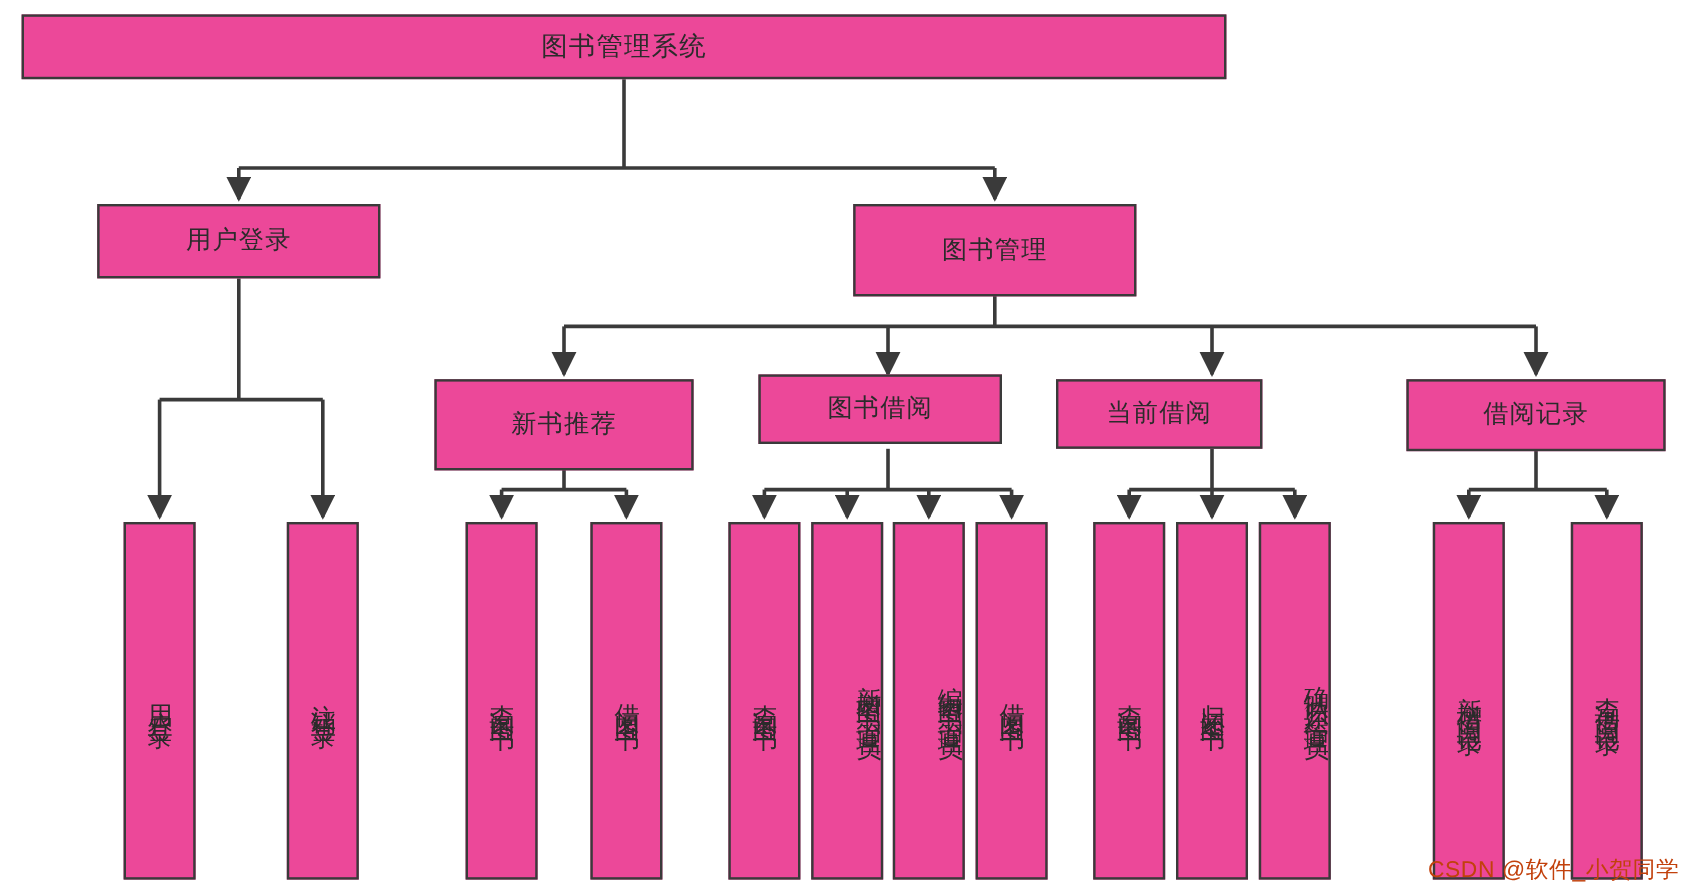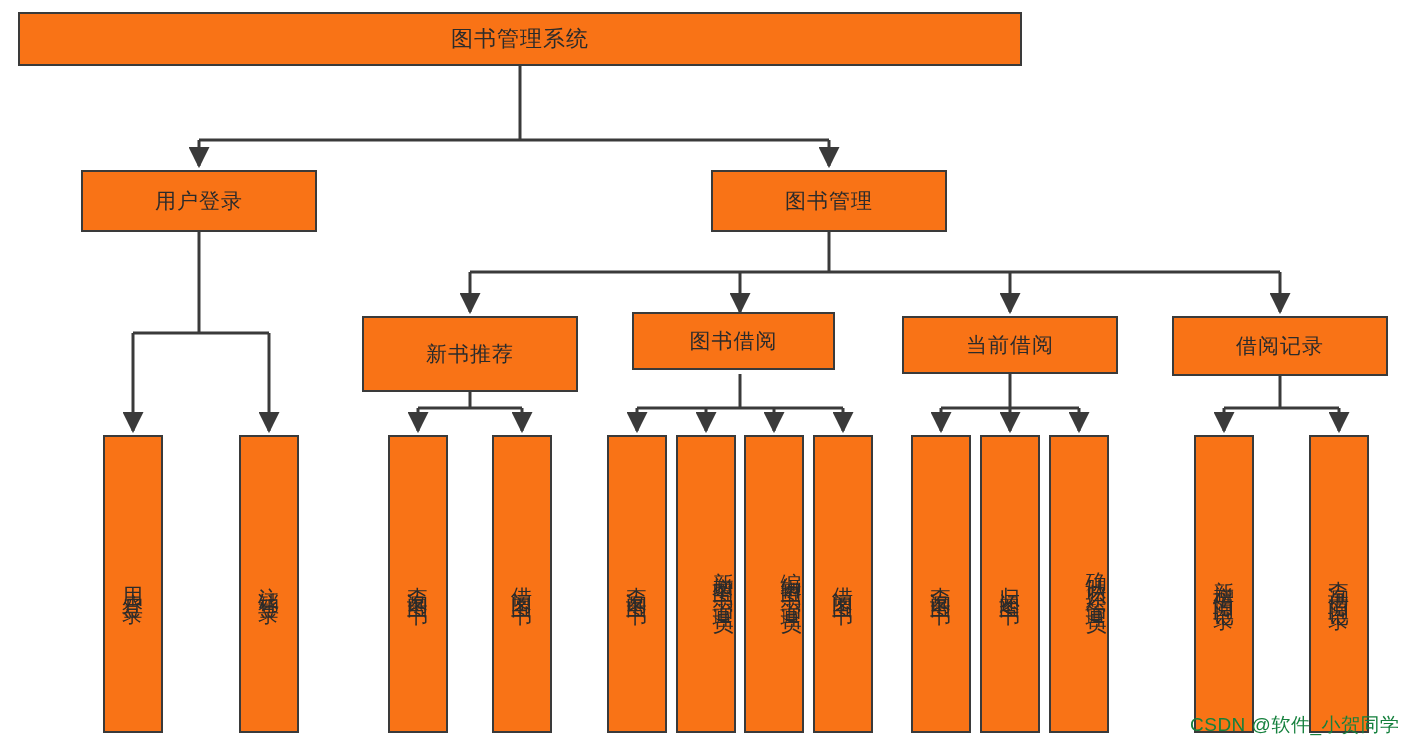--- a/index.html
+++ b/index.html
@@ -22,21 +22,21 @@
     position: absolute;
     left: 0;
     top: 0;
     width: 1405px;
     height: 747px;
     pointer-events: none;
   }
   .node {
     position: absolute;
     box-sizing: border-box;
-    background: #f97316;
+    background: #ec4899;
     border: 2px solid #3a3a3a;
     display: flex;
     align-items: center;
     justify-content: center;
     color: #2b2b2b;
     z-index: 2;
   }
   .node-h {
     font-size: 21px;
     letter-spacing: 1px;
@@ -57,21 +57,21 @@
     padding: 6px 0 10px 0;
   }
   .node-v.top-align {
     align-items: flex-start;
   }
   .watermark {
     position: absolute;
     left: 1190px;
     top: 712px;
     font-size: 19px;
-    color: #15803d;
+    color: #c2410c;
     white-space: nowrap;
     z-index: 5;
     letter-spacing: 0.5px;
   }
 </style>
 </head>
 <body>
 
 <div id="canvas">
 
@@ -122,25 +122,25 @@
       <path d="M 1280 374 L 1280 408"></path>
       <path d="M 1224 408 L 1339 408"></path>
       <path d="M 1224 408 L 1224 431" marker-end="url(#arrow)"></path>
       <path d="M 1339 408 L 1339 431" marker-end="url(#arrow)"></path>
     </g>
   </svg>
 
   <div class="node node-h node-root" style="left:18px; top:12px; width:1004px; height:54px;">图书管理系统</div>
 
   <div class="node node-h" style="left:81px; top:170px; width:236px; height:62px;">用户登录</div>
-  <div class="node node-h" style="left:711px; top:170px; width:236px; height:62px;">图书管理</div>
+  <div class="node node-h" style="left:711px; top:170px; width:236px; height:77px;">图书管理</div>
 
   <div class="node node-h" style="left:362px; top:316px; width:216px; height:76px;">新书推荐</div>
   <div class="node node-h" style="left:632px; top:312px; width:203px; height:58px;">图书借阅</div>
-  <div class="node node-h" style="left:902px; top:316px; width:216px; height:58px;">当前借阅</div>
+  <div class="node node-h" style="left:880px; top:316px; width:172px; height:58px;">当前借阅</div>
   <div class="node node-h" style="left:1172px; top:316px; width:216px; height:60px;">借阅记录</div>
 
   <div class="node node-v" style="left:103px; top:435px; width:60px; height:298px;">用户登录</div>
   <div class="node node-v" style="left:239px; top:435px; width:60px; height:298px;">注销登录</div>
 
   <div class="node node-v" style="left:388px; top:435px; width:60px; height:298px;">查询图书</div>
   <div class="node node-v" style="left:492px; top:435px; width:60px; height:298px;">借阅图书</div>
 
   <div class="node node-v" style="left:607px; top:435px; width:60px; height:298px;">查询图书</div>
   <div class="node node-v top-align" style="left:676px; top:435px; width:60px; height:298px;">新增图书（管理员）</div>

